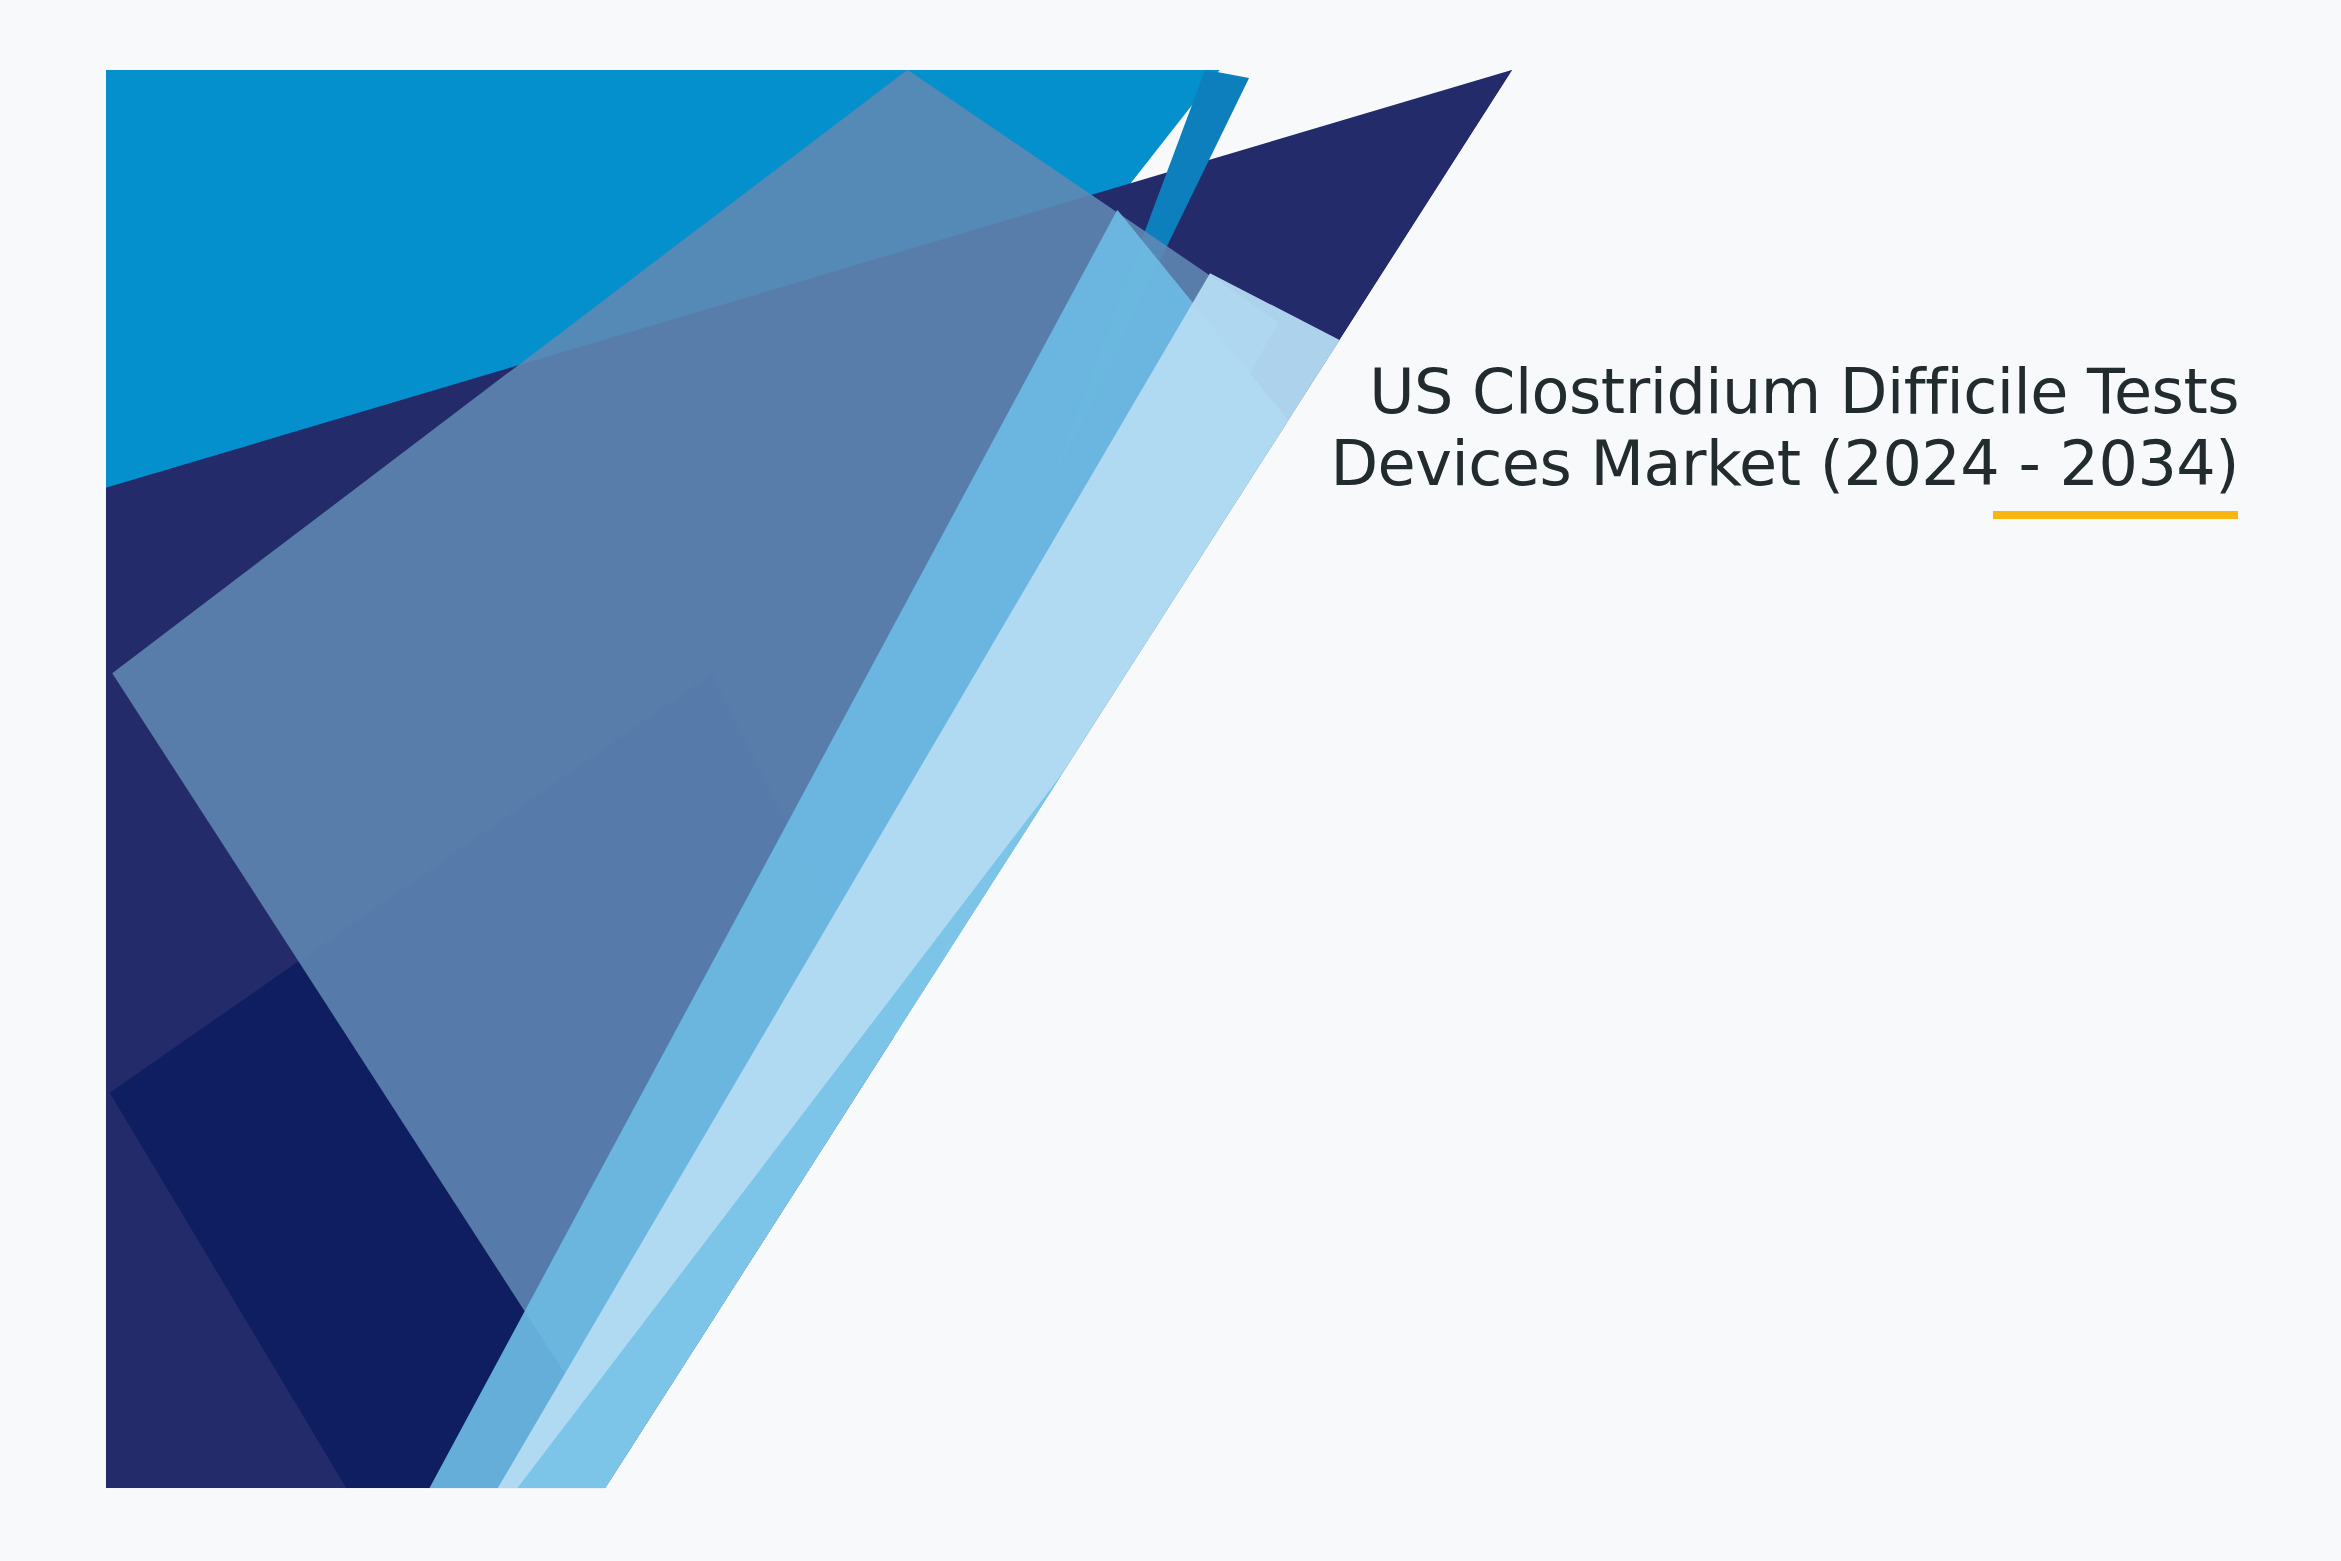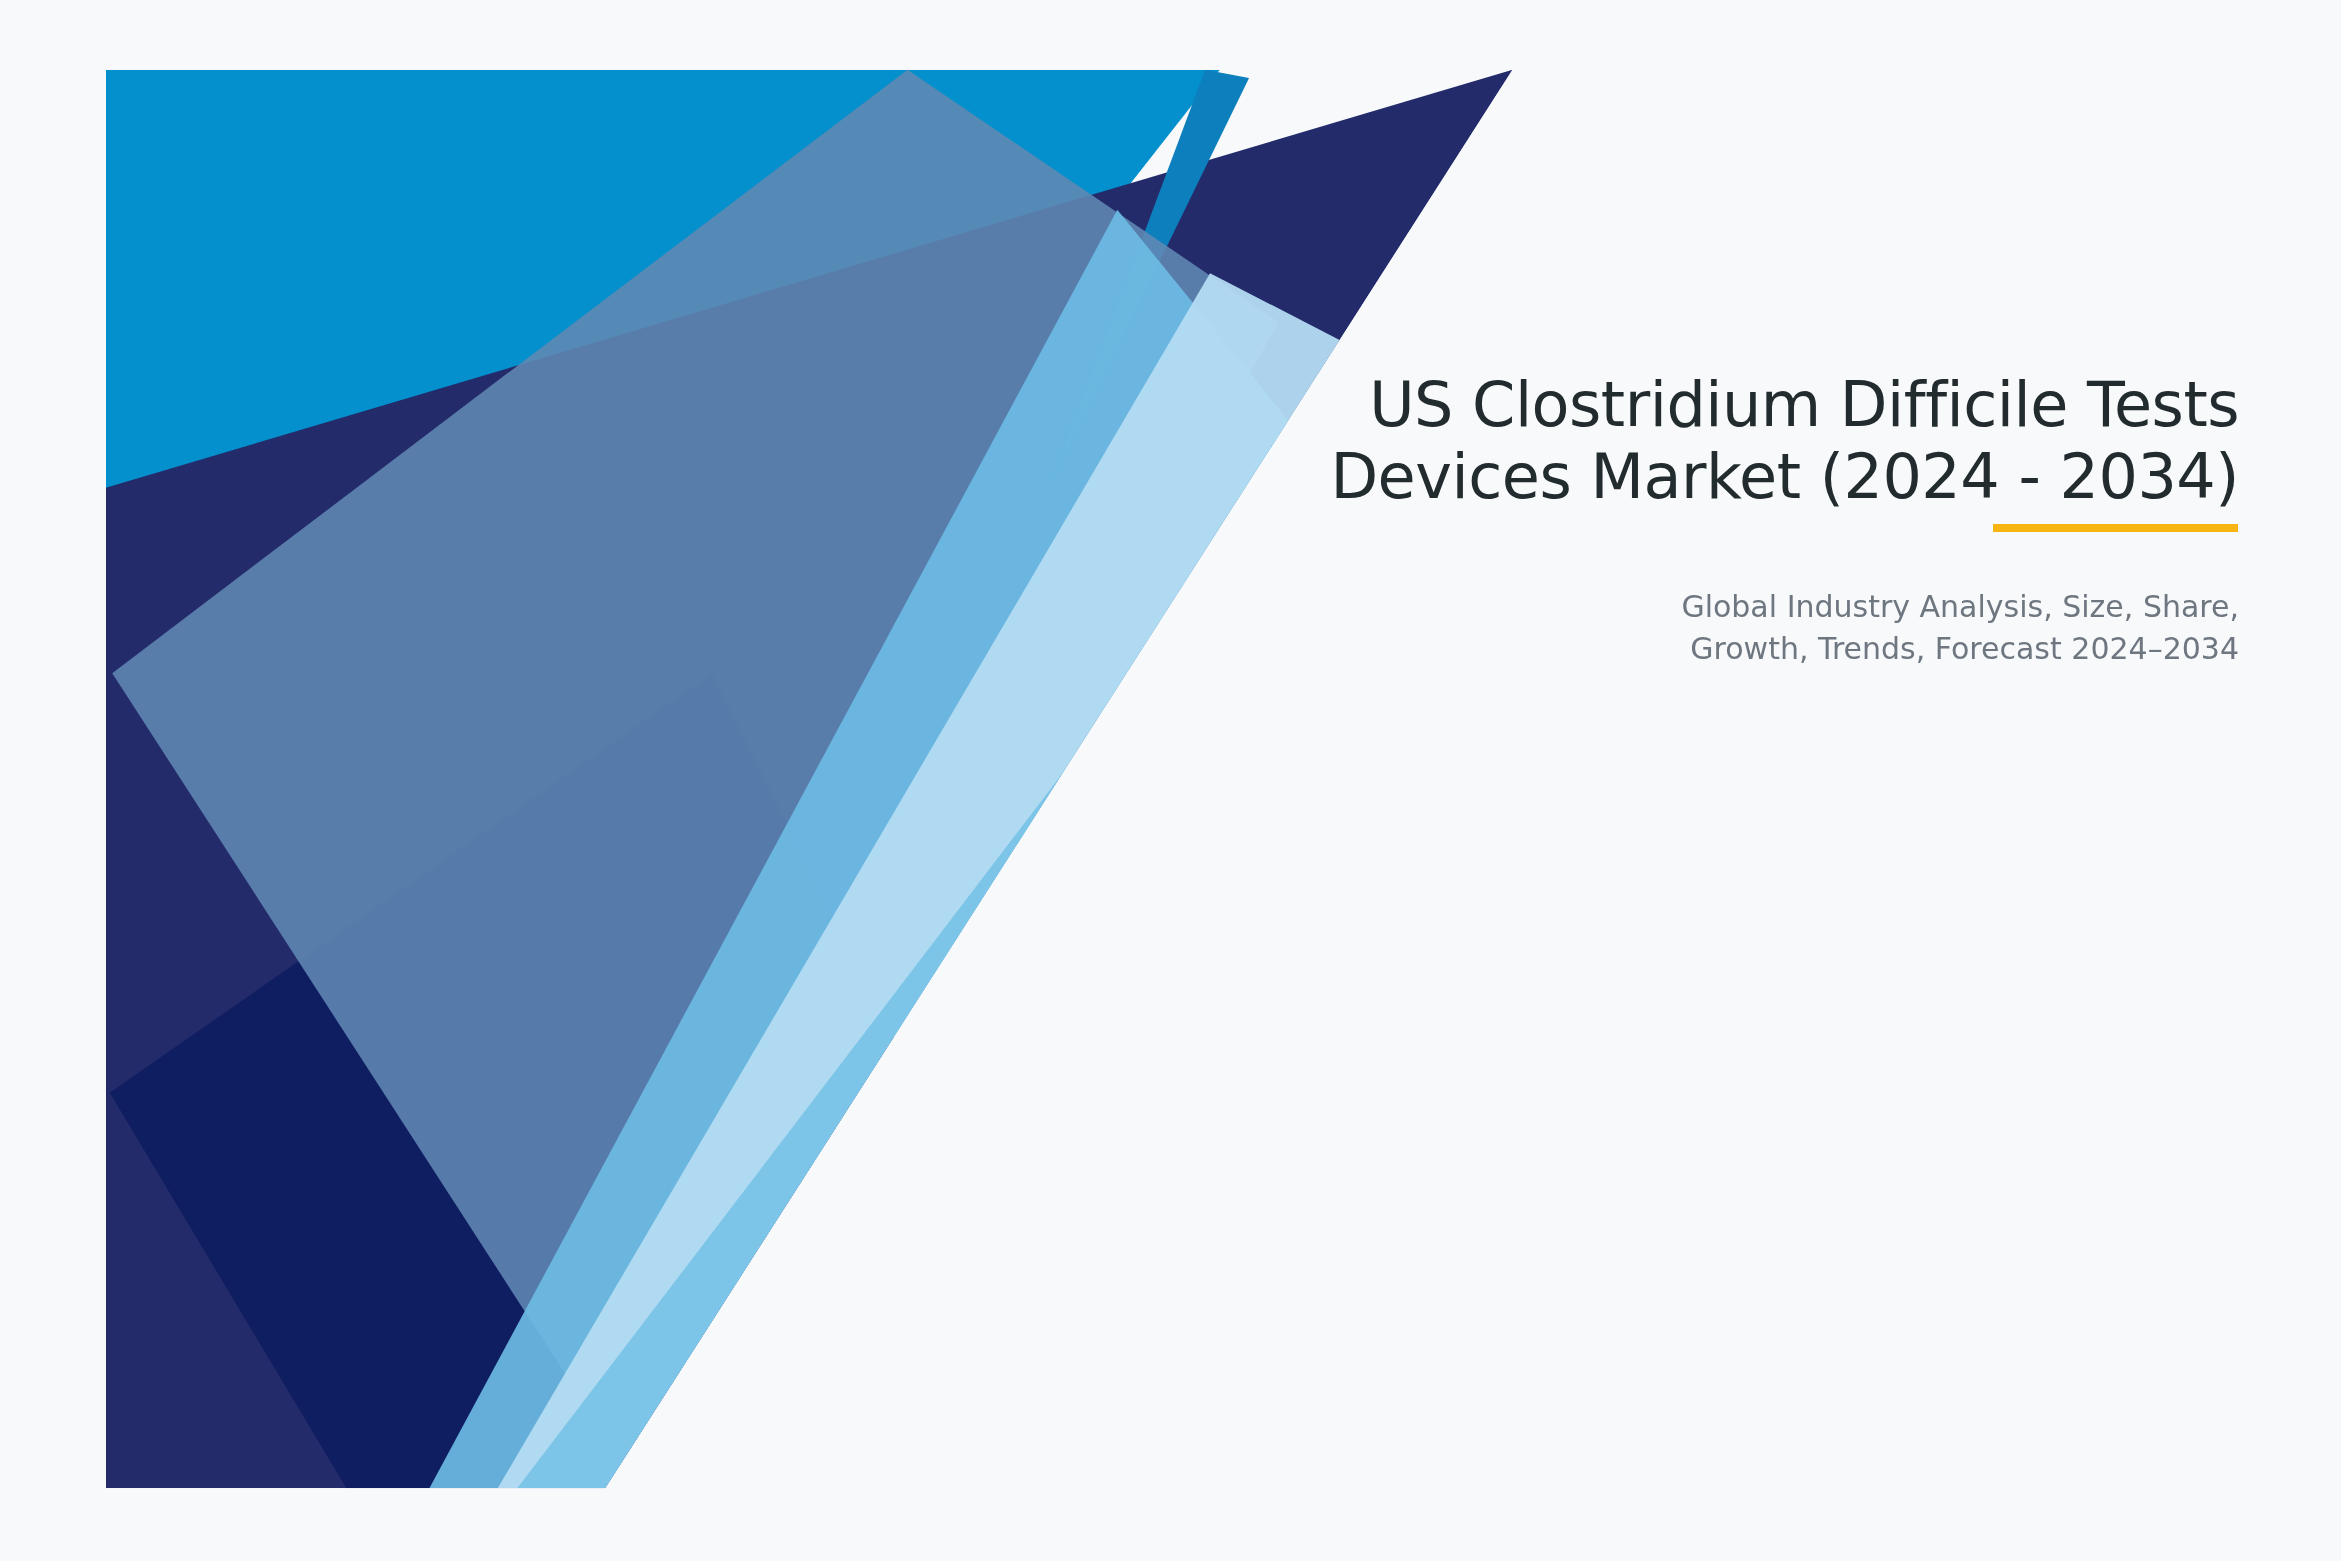--- a/index.html
+++ b/index.html
@@ -28,21 +28,21 @@
     top: 0;
     width: 2342px;
     height: 1561px;
     display: block;
   }
 
   
   #text-block {
     position: absolute;
     left: 1122px;
-    top: 369px;
+    top: 356px;
     width: 1117px;
     text-align: right;
   }
 
   #title-wrap {
     position: relative;
     display: block;
   }
 
   #report-title {
@@ -118,19 +118,17 @@
   </svg>
 
   <div id="text-block">
 
     <div id="title-wrap">
       <div id="title-accent-rule"></div>
       <h1 id="report-title">US Clostridium Difficile Tests
 Devices Market (2024 - 2034)</h1>
     </div>
 
-    <p id="report-subtitle">Global Industry Analysis, Size, Share,
-Growth, Trends, Forecast 2024–2034</p>
 
   </div>
 
 </div>
 
 
 </body></html>

